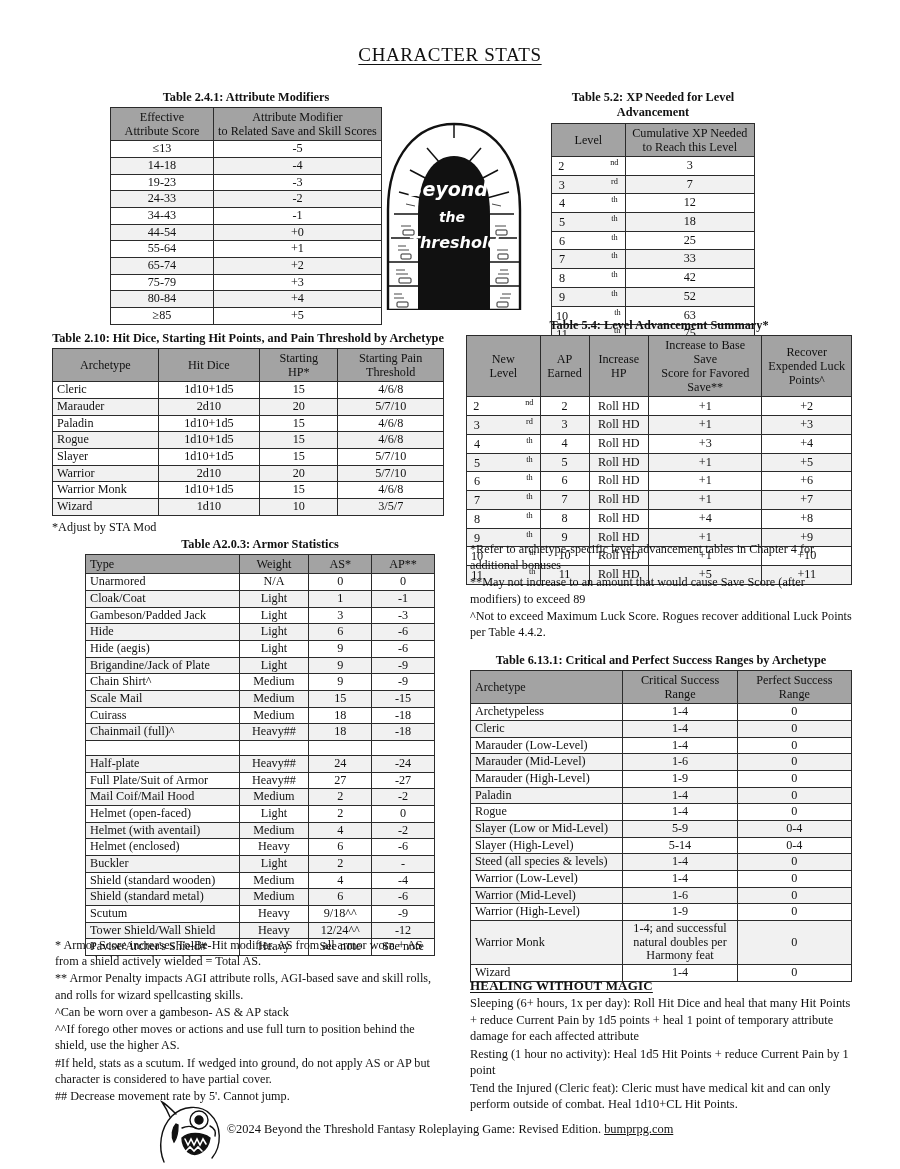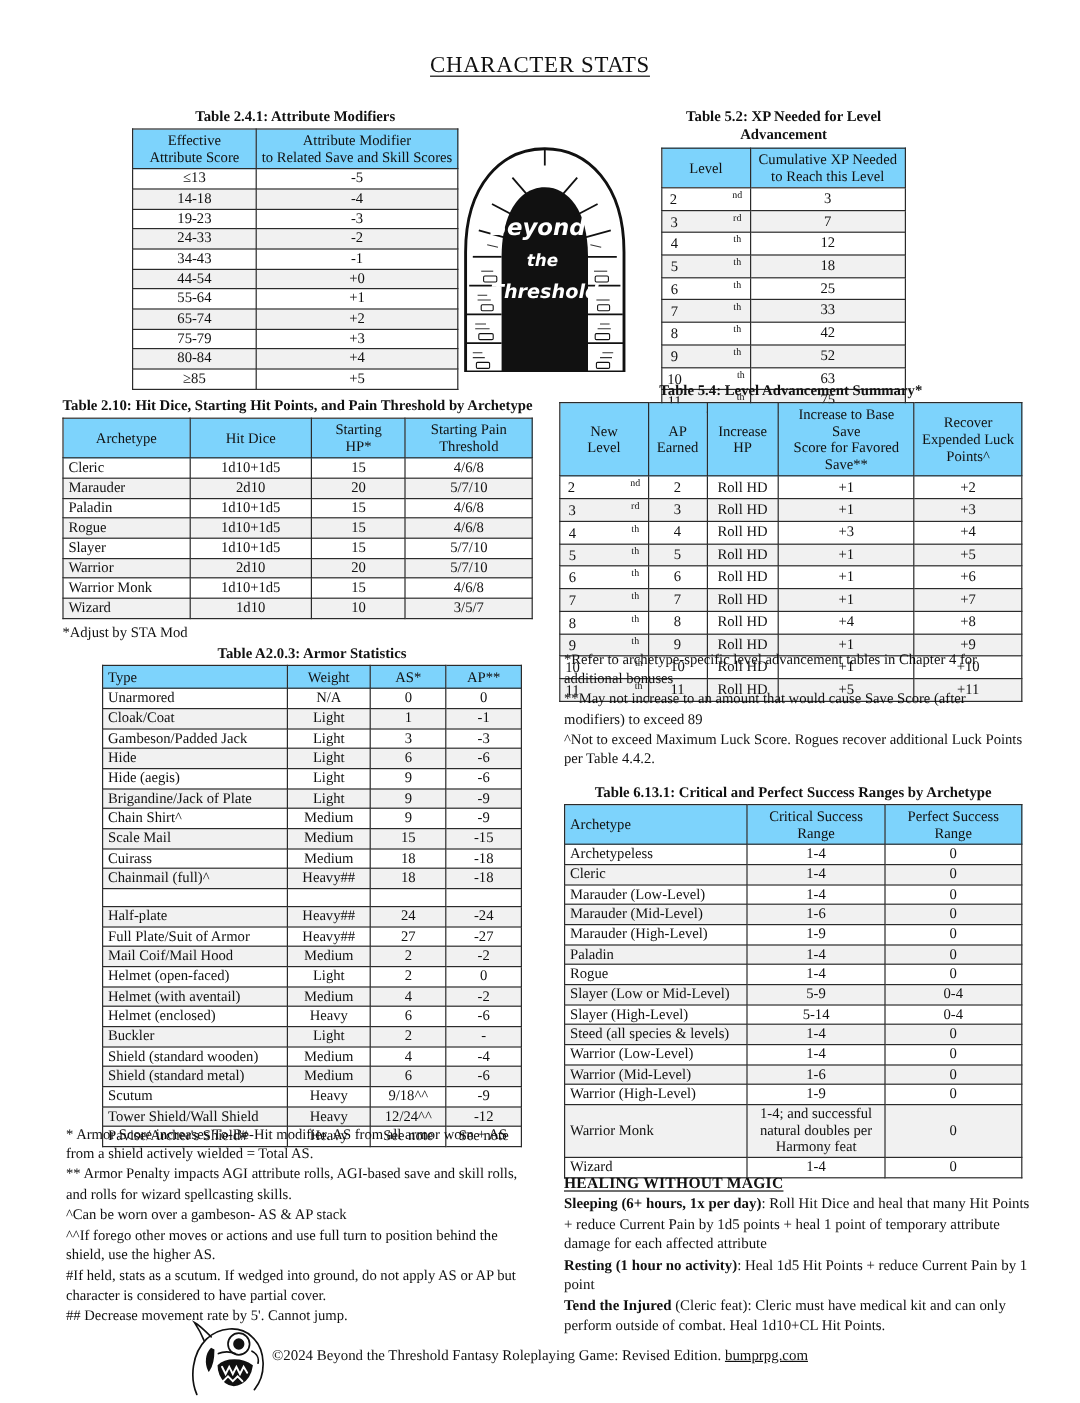--- a/index.html
+++ b/index.html
@@ -38,21 +38,21 @@
     font-size:12.2px;
     line-height:1.12;
   }
   table.rb th, table.rb td {
     border:1px solid #2b2b2b;
     padding:1px 4px;
     font-weight:normal;
     vertical-align:middle;
   }
   table.rb thead th {
-    background:#7dd3fc;
+    background:#a3a3a3;
     text-align:center;
     font-weight:normal;
     padding:2px 4px;
     line-height:1.15;
   }
   table.rb td.c { text-align:center; }
   table.rb td.l { text-align:left; }
   table.rb tbody tr.alt td { background:#f1f1f1; }
   table.rb tr.blank td { height:15px; }
 
@@ -79,21 +79,21 @@
   
   .arch-wrap { position:absolute; left:380px; top:118px; width:148px; height:192px; }
   .arch-wrap svg { display:block; }
 
   
   .heading-ul {
     font-size:13px; font-weight:bold; text-decoration:underline;
     text-underline-offset:2px; margin:0 0 1px 0; letter-spacing:.2px;
   }
   .heal-p { font-size:12.4px; line-height:1.33; margin:0 0 1px 0; }
-  .heal-p b { font-weight:bold; }
+  .heal-p b { font-weight:normal; }
 
   
   #footer {
     position:absolute; left:0; top:1122px; width:900px;
     text-align:center; font-size:12.4px;
   }
   #footer .ftxt { display:inline-block; }
   #footer .lnk { text-decoration:underline; }
   .beast { position:absolute; left:152px; top:1098px; width:76px; height:66px; }
   .beast svg { display:block; }

